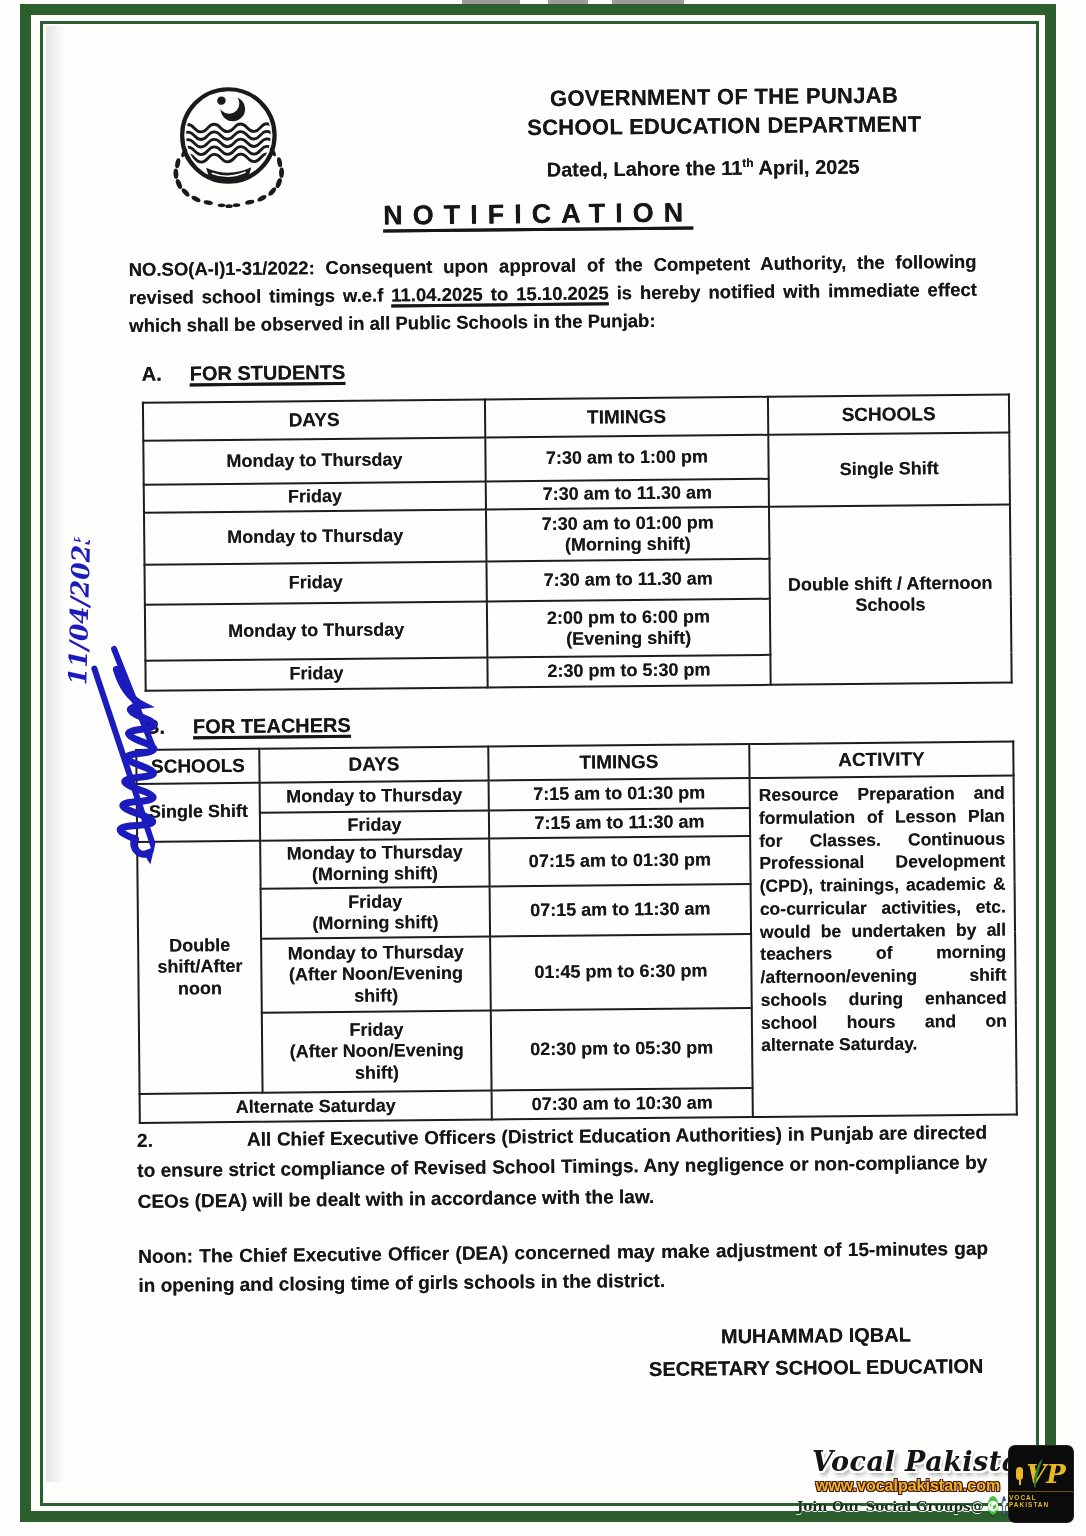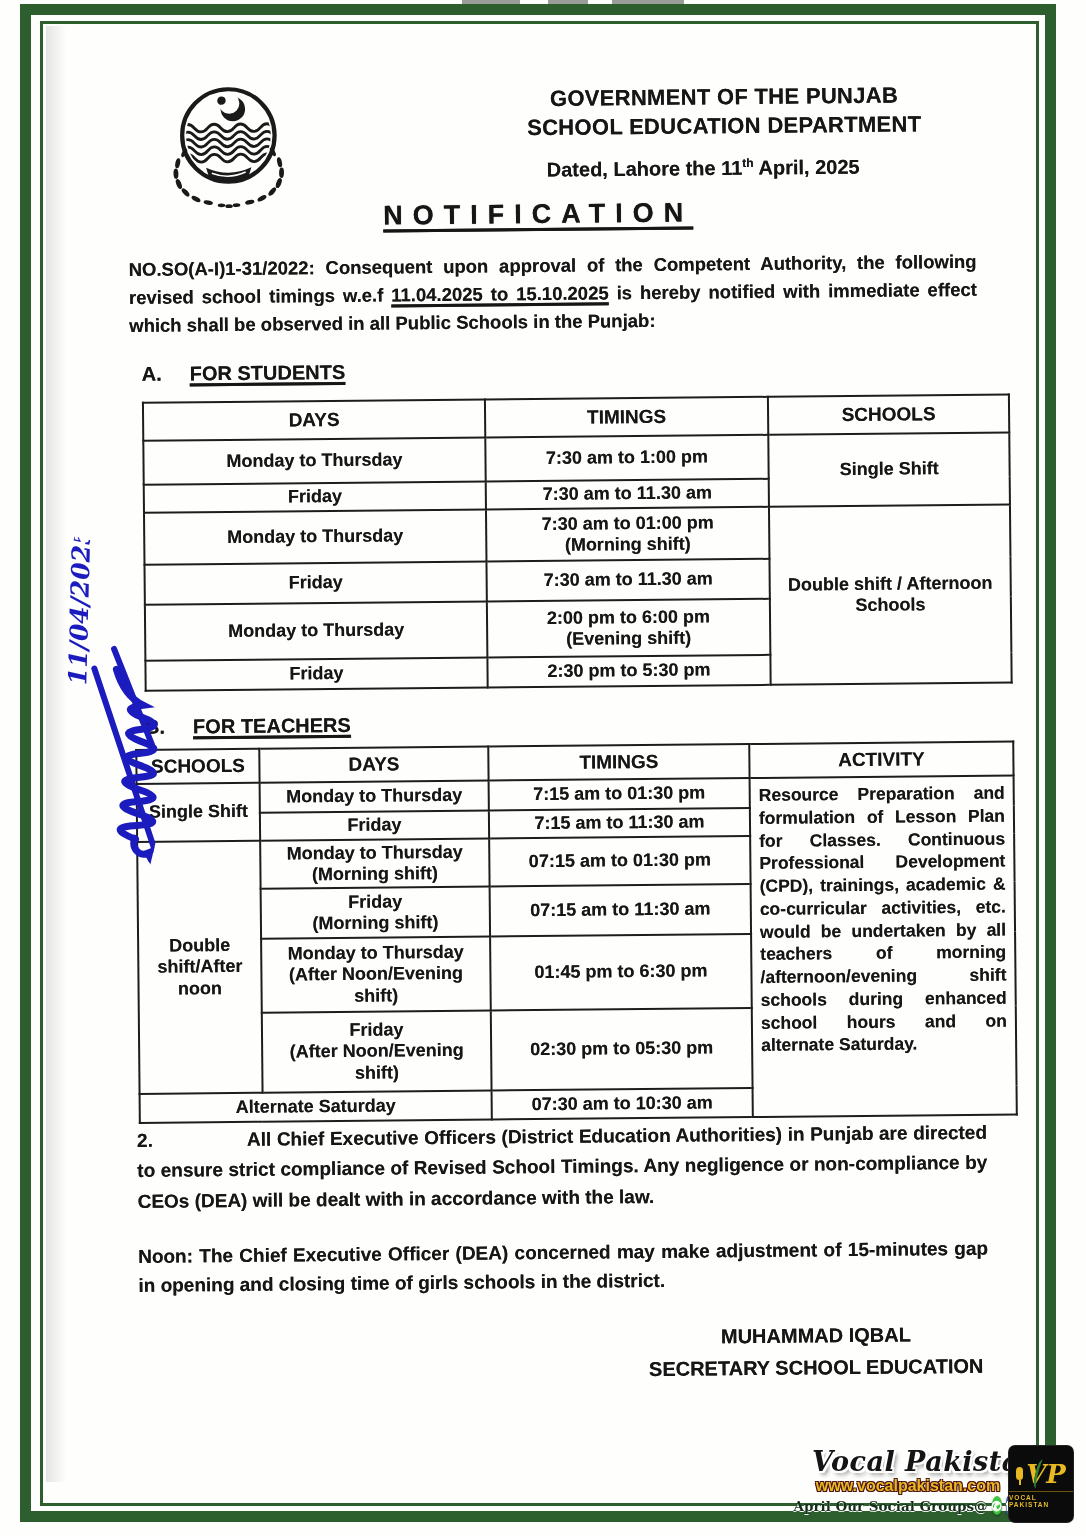--- a/index.html
+++ b/index.html
@@ -298,21 +298,21 @@
       <text x="198" y="46" transform="rotate(-12 198 46)" font-size="25" fill="var(--signature-blue,#1b1bbe)">11/04/2025</text>
     </svg>
 
   </div>
 
   <div class="footer-brand">
     <div class="fb-text">
       <div class="fb-script">Vocal Pakistan</div>
       <div class="fb-url">www.vocalpakistan.com</div>
       <div class="fb-social">
-        <span>April Our Social Groups@</span>
+        <span>Join Our Social Groups@</span>
         <span class="sicon wa">
             <span>✆</span>
           </span>
         <span class="sicon fb">
             <span>f</span>
           </span>
         <span class="sicon li">
             <span>in</span>
           </span>
       </div>

